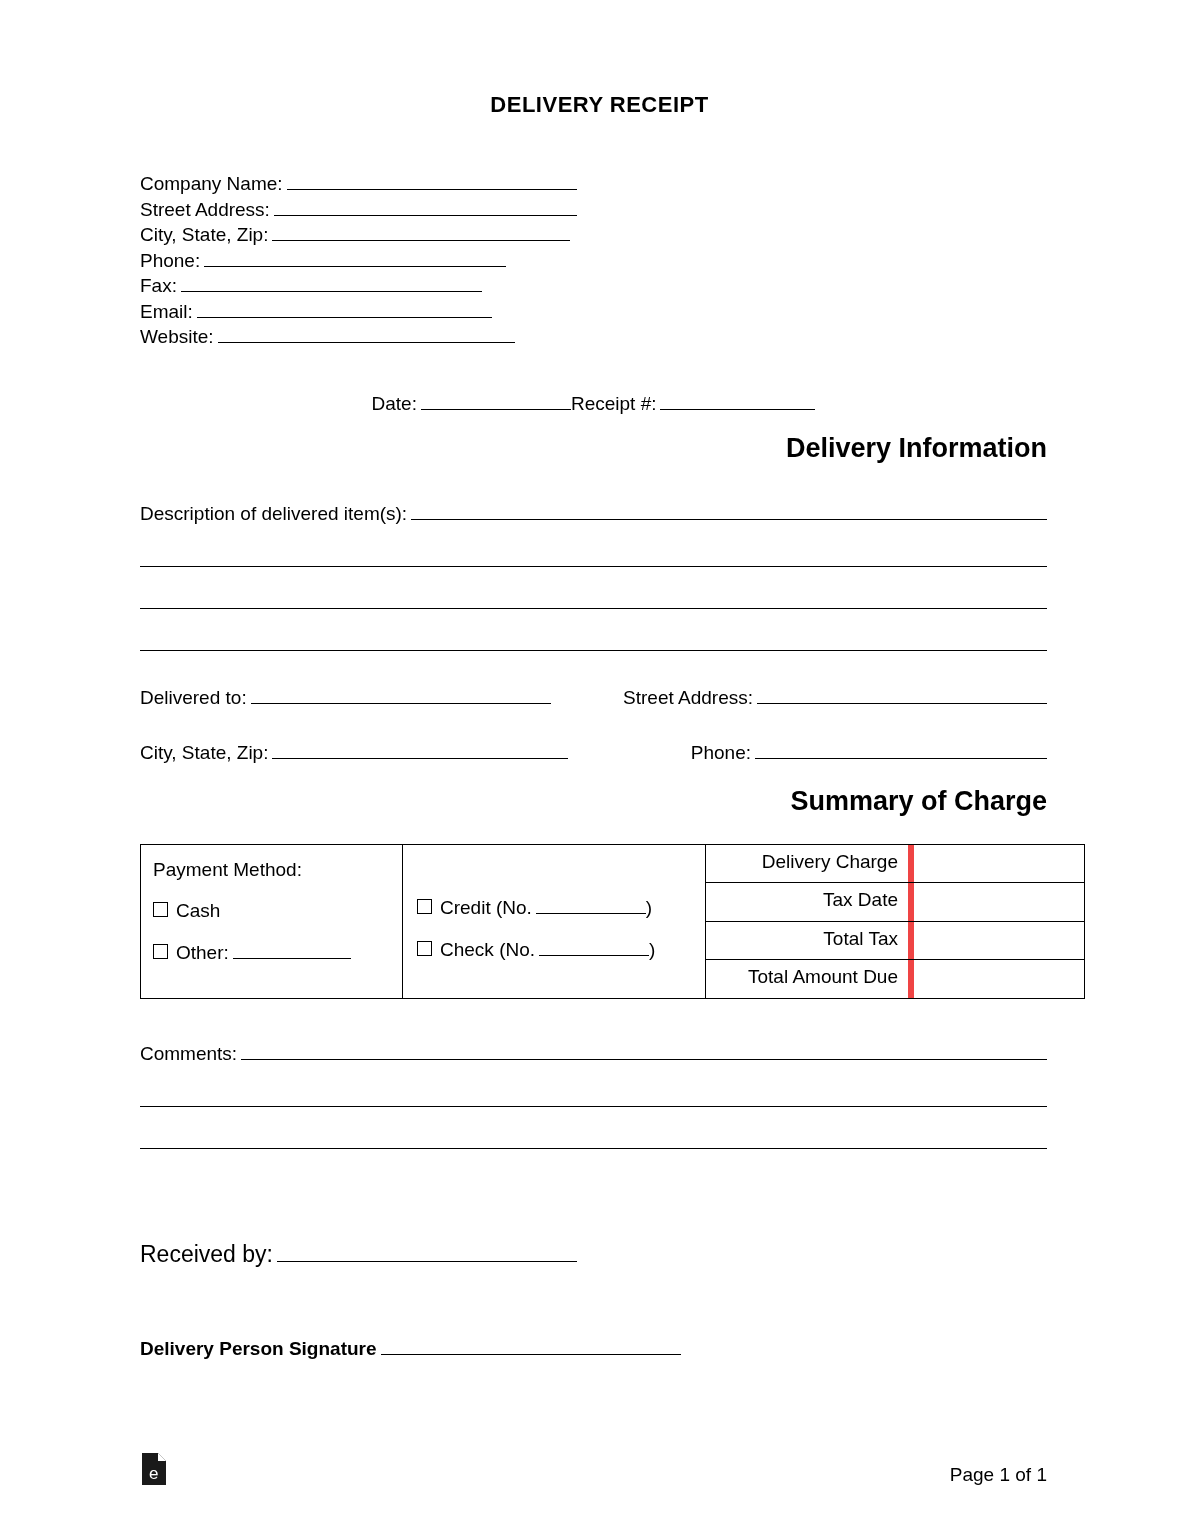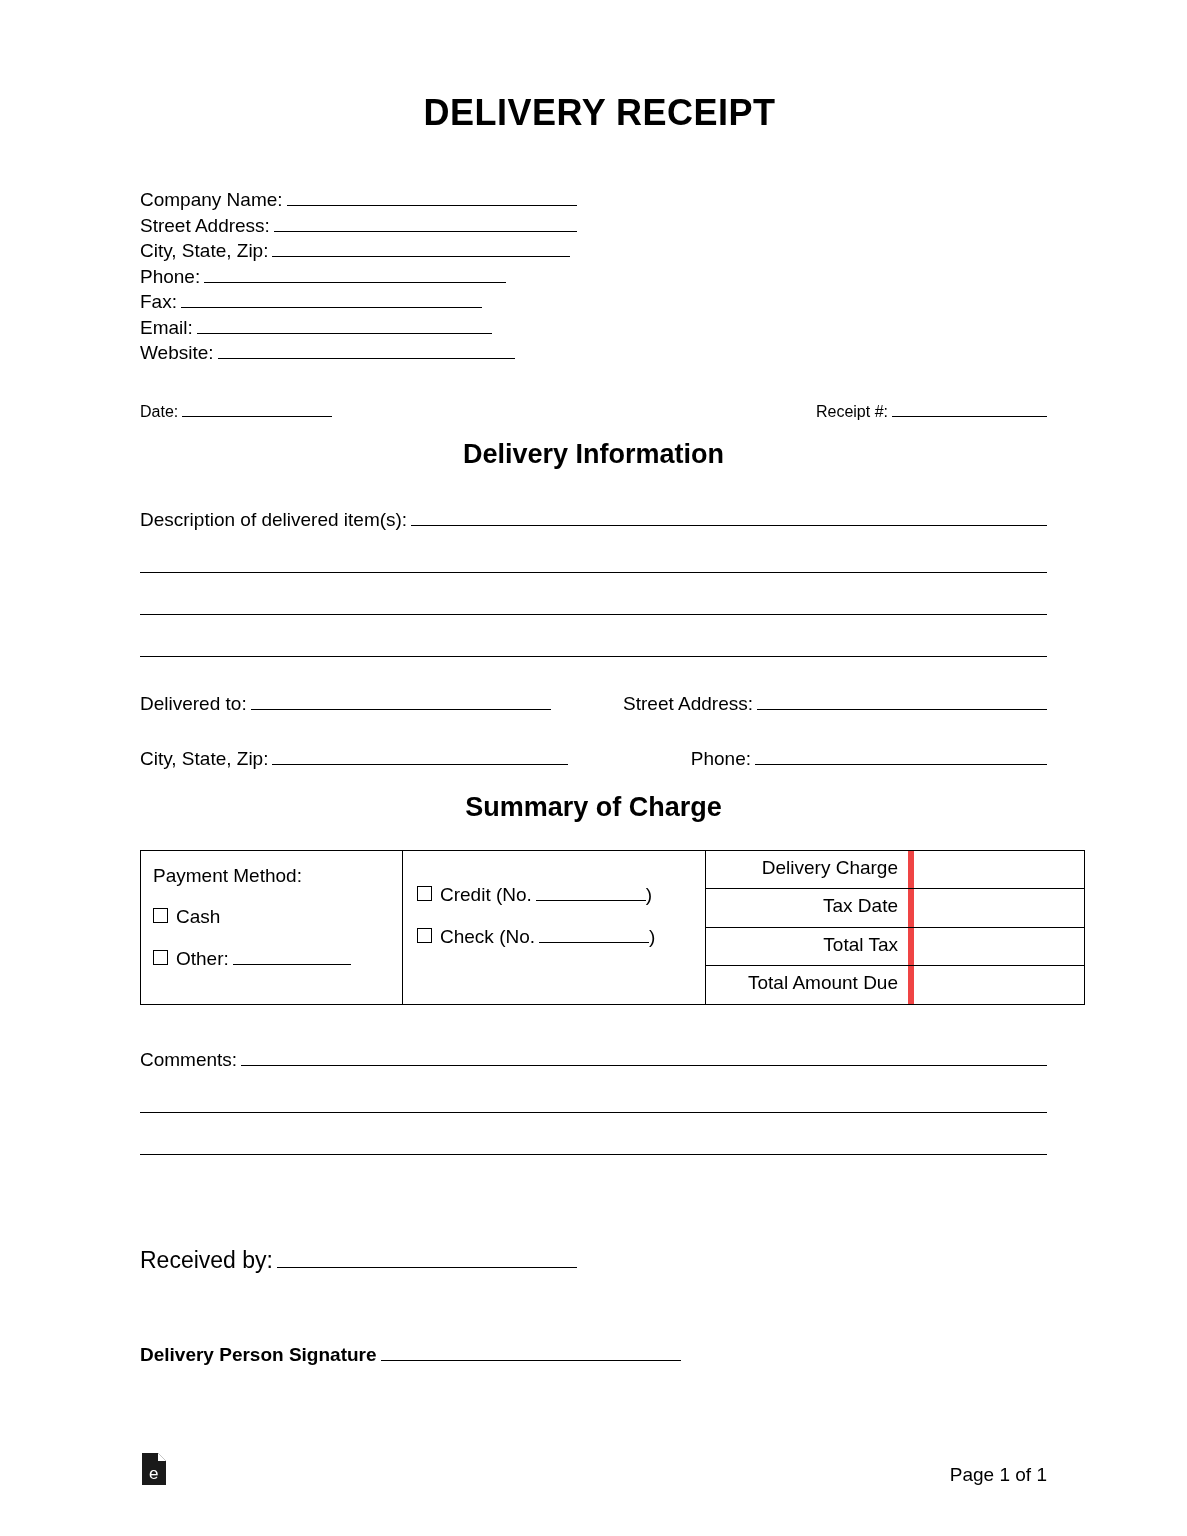--- a/index.html
+++ b/index.html
@@ -17,21 +17,21 @@
   }
   .page {
     position: relative;
     width: 1187px;
     height: 1536px;
     box-sizing: border-box;
     padding: 0;
   }
   .doc-title {
     text-align: center;
-    font-size: 36px;
+    font-size: 22px;
     font-weight: bold;
     letter-spacing: 0.5px;
     margin: 0;
     padding-top: 92px;
     padding-left: 12px;
   }
   .content {
     padding-left: 140px;
     padding-right: 140px;
   }
@@ -52,31 +52,31 @@
   }
   .u-company  { width: 290px; }
   .u-street   { width: 303px; }
   .u-city     { width: 298px; }
   .u-phone    { width: 302px; }
   .u-fax      { width: 301px; }
   .u-email    { width: 295px; }
   .u-website  { width: 297px; }
 
   .date-row {
-    margin-top: 34px;
-    font-size: 16px;
-    display: flex;
-    justify-content: space-between;
+    margin-top: 43px;
+    font-size: 19px;
+    display: flex;
+    justify-content: center;
     align-items: baseline;
   }
   .u-date { width: 150px; }
   .u-receipt { width: 155px; }
 
   .section-heading {
-    text-align: center;
+    text-align: right;
     font-size: 27px;
     font-weight: bold;
     margin: 18px 0 0 0;
   }
   .section-heading.summary {
     margin-top: 22px;
   }
 
   .desc-row {
     margin-top: 39px;
@@ -133,21 +133,21 @@
     border: 1px solid #000;
     margin-right: 8px;
     vertical-align: baseline;
   }
   .u-other { width: 118px; }
 
   .cc-col {
     width: 303px;
     box-sizing: border-box;
     border-right: 1px solid #000;
-    padding: 33px 0 14px 14px;
+    padding: 52px 0 14px 14px;
     font-size: 19px;
   }
   .cc-col .opt { margin-bottom: 20px; }
   .cc-col .opt:last-child { margin-bottom: 0; }
   .u-cardno { width: 110px; }
 
   .charges-col {
     flex: 1;
     display: flex;
     flex-direction: column;

